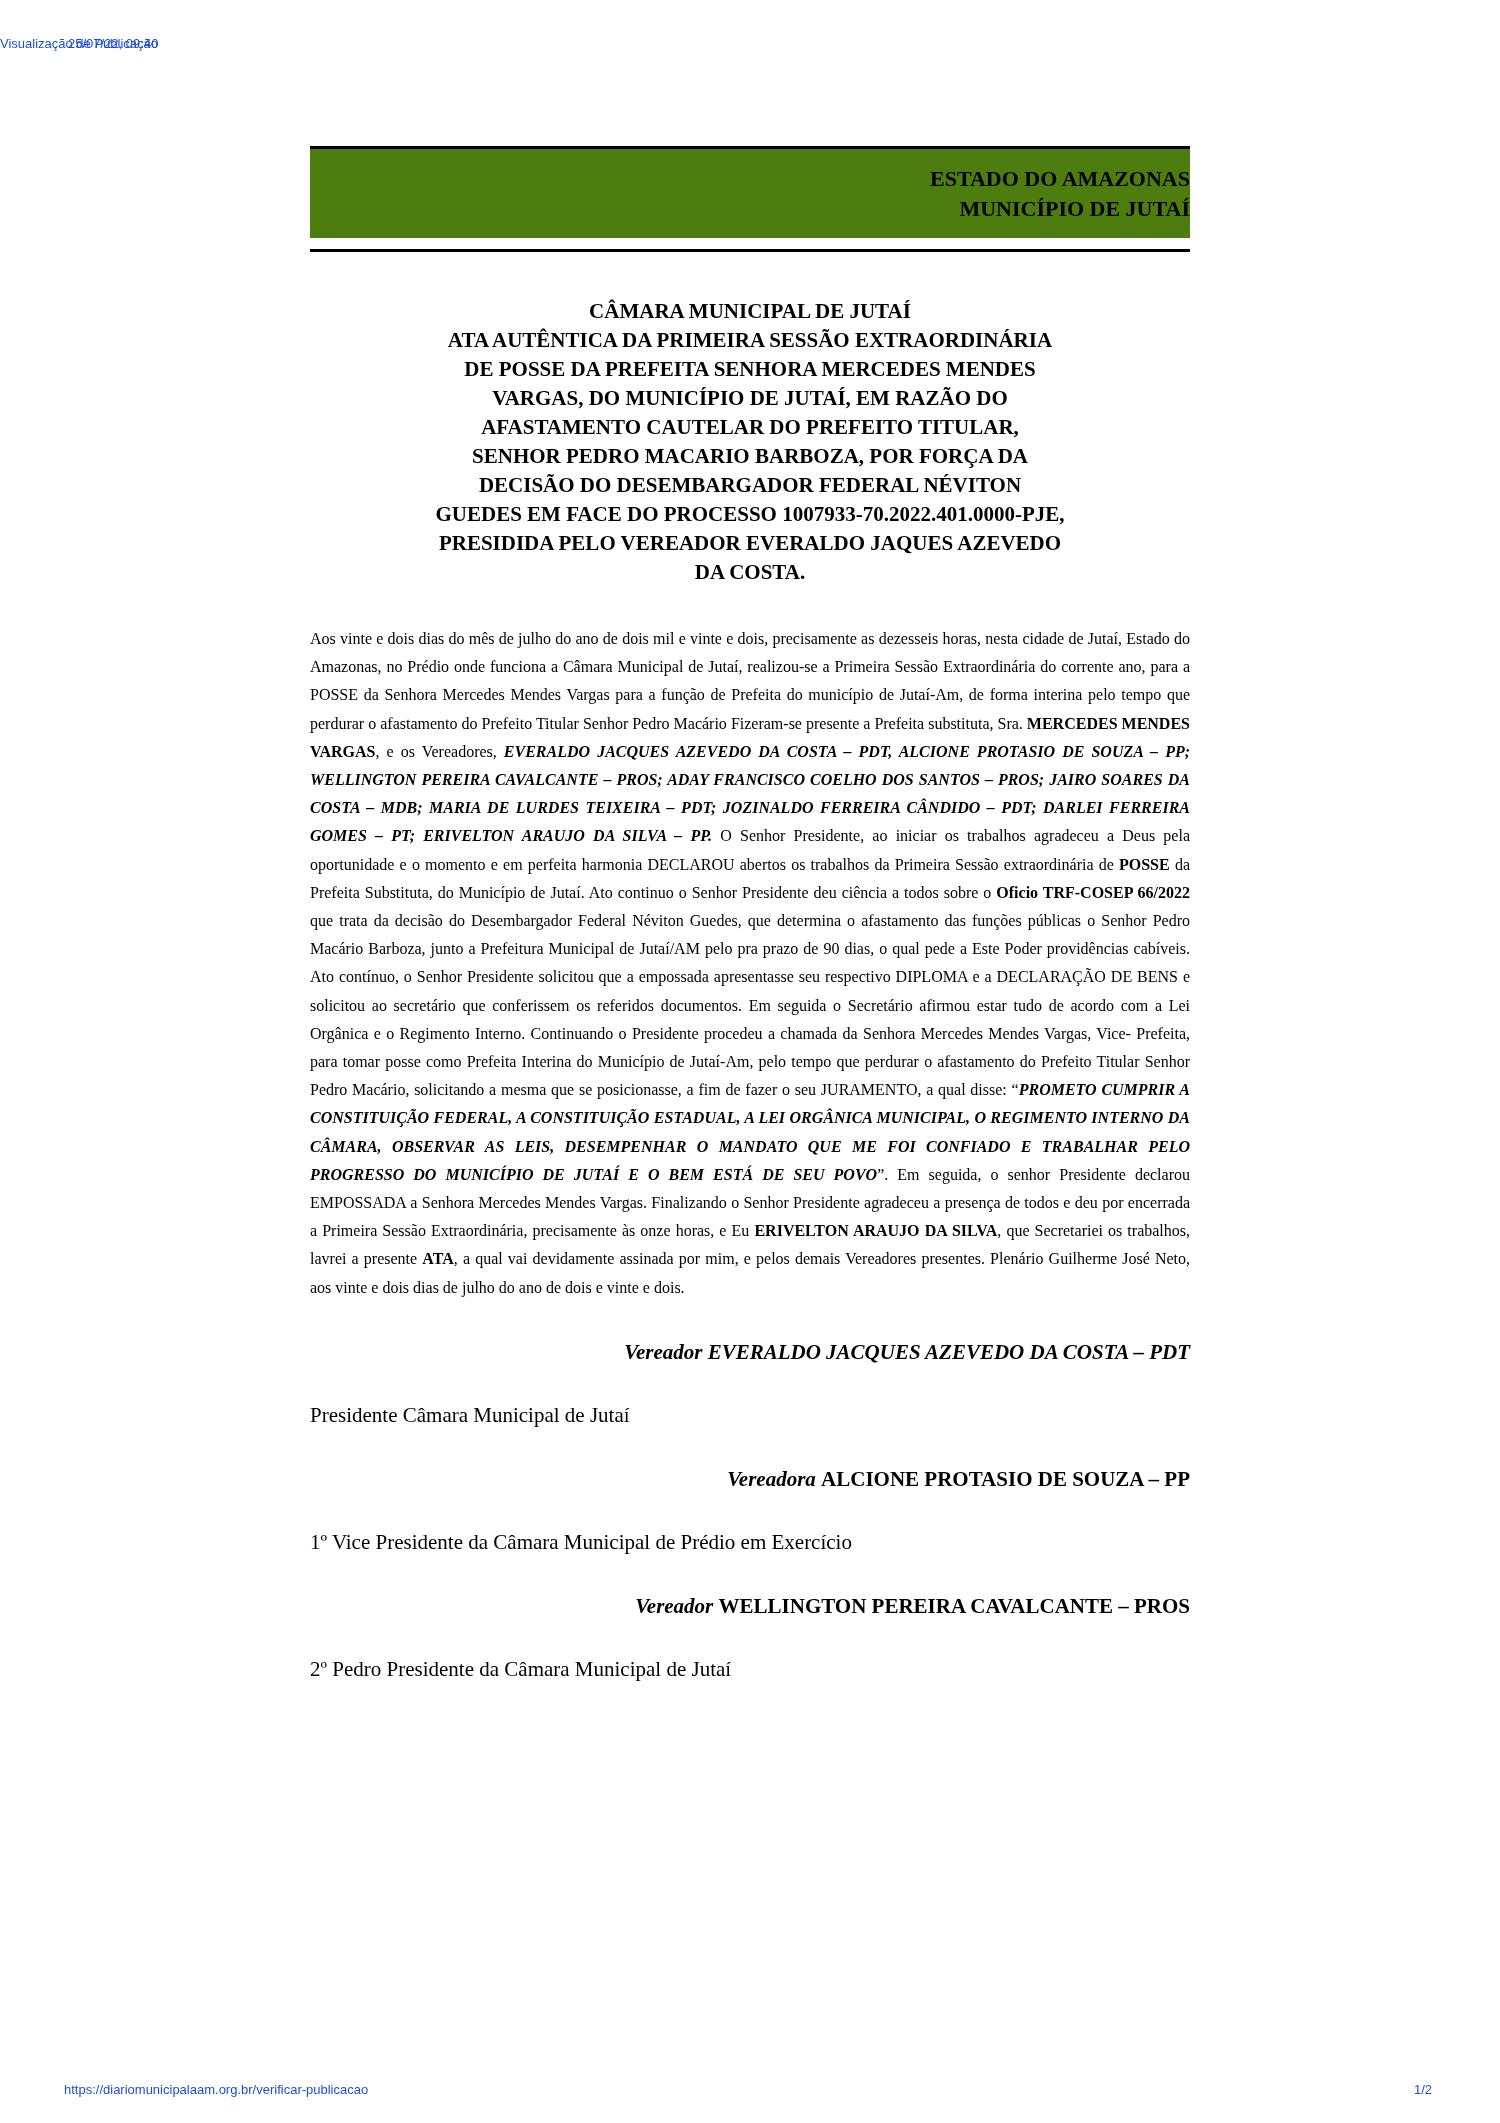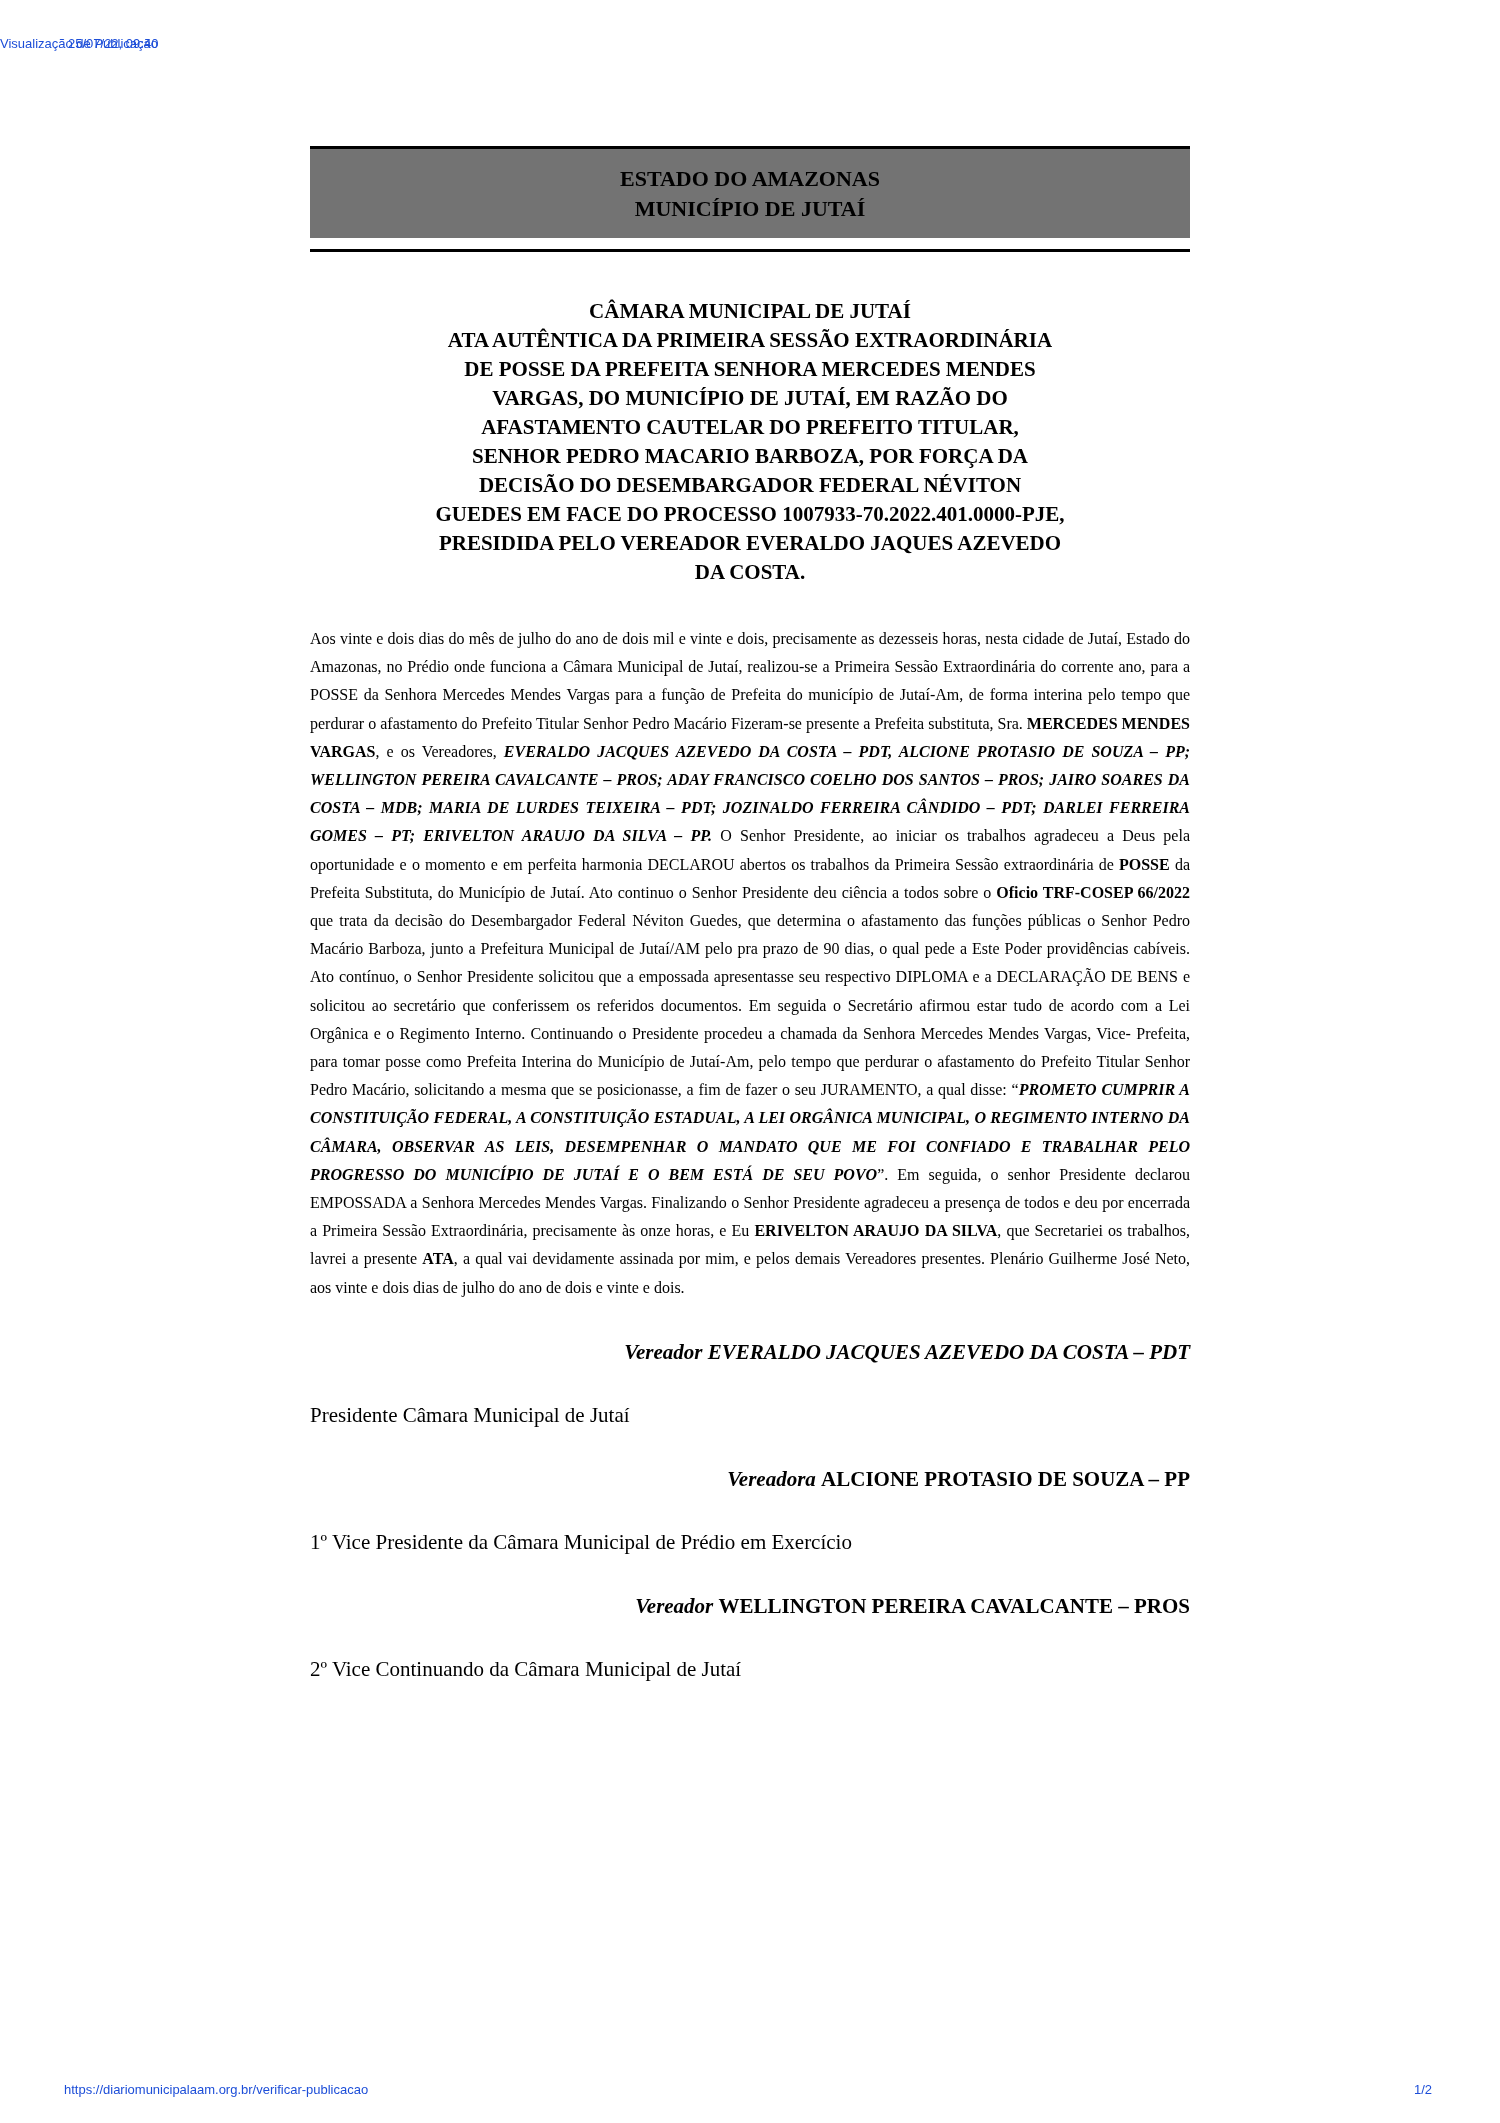--- a/index.html
+++ b/index.html
@@ -44,21 +44,21 @@
 </style>
 </head>
 <body>
 
 <div class="chrome" id="chrome-timestamp">25/07/22, 09:40</div>
 <div class="chrome" id="chrome-title">Visualização de Publicação</div>
 
 <div class="doc">
 
   <div class="letterhead">
-    <div class="letterhead-box" style="background-color: #737373;">
+    <div class="letterhead-box" style="background-color: #4d7c0f; text-align: right;">
       <div>ESTADO DO AMAZONAS</div>
       <div>MUNICÍPIO DE JUTAÍ</div>
     </div>
   </div>
 
   <div class="doc-title">CÂMARA MUNICIPAL DE JUTAÍ
 ATA AUTÊNTICA DA PRIMEIRA SESSÃO EXTRAORDINÁRIA
 DE POSSE DA PREFEITA SENHORA MERCEDES MENDES
 VARGAS, DO MUNICÍPIO DE JUTAÍ, EM RAZÃO DO
 AFASTAMENTO CAUTELAR DO PREFEITO TITULAR,
@@ -70,18 +70,18 @@
 
   <p class="doc-body"><span>Aos vinte e dois dias do mês de julho do ano de dois mil e vinte e dois, precisamente as dezesseis horas, nesta cidade de Jutaí, Estado do Amazonas, no Prédio onde funciona a Câmara Municipal de Jutaí, realizou-se a Primeira Sessão Extraordinária do corrente ano, para a POSSE da Senhora Mercedes Mendes Vargas para a função de Prefeita do município de Jutaí-Am, de forma interina pelo tempo que perdurar o afastamento do Prefeito Titular Senhor Pedro Macário Fizeram-se presente a Prefeita substituta, Sra. </span><span class="b">MERCEDES MENDES VARGAS</span><span>, e os Vereadores, </span><span class="b i">EVERALDO JACQUES AZEVEDO DA COSTA – PDT, ALCIONE PROTASIO DE SOUZA – PP; WELLINGTON PEREIRA CAVALCANTE – PROS; ADAY FRANCISCO COELHO DOS SANTOS – PROS; JAIRO SOARES DA COSTA – MDB; MARIA DE LURDES TEIXEIRA – PDT; JOZINALDO FERREIRA CÂNDIDO – PDT; DARLEI FERREIRA GOMES – PT; ERIVELTON ARAUJO DA SILVA – PP.</span><span> O Senhor Presidente, ao iniciar os trabalhos agradeceu a Deus pela oportunidade e o momento e em perfeita harmonia DECLAROU abertos os trabalhos da Primeira Sessão extraordinária de </span><span class="b">POSSE</span><span> da Prefeita Substituta, do Município de Jutaí. Ato continuo o Senhor Presidente deu ciência a todos sobre o </span><span class="b">Oficio TRF-COSEP 66/2022</span><span> que trata da decisão do Desembargador Federal Néviton Guedes, que determina o afastamento das funções públicas o Senhor Pedro Macário Barboza, junto a Prefeitura Municipal de Jutaí/AM pelo pra prazo de 90 dias, o qual pede a Este Poder providências cabíveis. Ato contínuo, o Senhor Presidente solicitou que a empossada apresentasse seu respectivo DIPLOMA e a DECLARAÇÃO DE BENS e solicitou ao secretário que conferissem os referidos documentos. Em seguida o Secretário afirmou estar tudo de acordo com a Lei Orgânica e o Regimento Interno. Continuando o Presidente procedeu a chamada da Senhora Mercedes Mendes Vargas, Vice- Prefeita, para tomar posse como Prefeita Interina do Município de Jutaí-Am, pelo tempo que perdurar o afastamento do Prefeito Titular Senhor Pedro Macário, solicitando a mesma que se posicionasse, a fim de fazer o seu JURAMENTO, a qual disse: “</span><span class="b i">PROMETO CUMPRIR A CONSTITUIÇÃO FEDERAL, A CONSTITUIÇÃO ESTADUAL, A LEI ORGÂNICA MUNICIPAL, O REGIMENTO INTERNO DA CÂMARA, OBSERVAR AS LEIS, DESEMPENHAR O MANDATO QUE ME FOI CONFIADO E TRABALHAR PELO PROGRESSO DO MUNICÍPIO DE JUTAÍ E O BEM ESTÁ DE SEU POVO</span><span>”. Em seguida, o senhor Presidente declarou EMPOSSADA a Senhora Mercedes Mendes Vargas. Finalizando o Senhor Presidente agradeceu a presença de todos e deu por encerrada a Primeira Sessão Extraordinária, precisamente às onze horas, e Eu </span><span class="b">ERIVELTON ARAUJO DA SILVA</span><span>, que Secretariei os trabalhos, lavrei a presente </span><span class="b">ATA</span><span>, a qual vai devidamente assinada por mim, e pelos demais Vereadores presentes. Plenário Guilherme José Neto, aos vinte e dois dias de julho do ano de dois e vinte e dois.</span></p>
 
   <div class="sig-name"><span class="b i">Vereador </span><span class="b i">EVERALDO JACQUES AZEVEDO DA COSTA – PDT</span></div>
   <div class="sig-role">Presidente Câmara Municipal de Jutaí</div>
 
   <div class="sig-name"><span class="b i">Vereadora </span><span class="b">ALCIONE PROTASIO DE SOUZA – PP</span></div>
   <div class="sig-role">1º Vice Presidente da Câmara Municipal de Prédio em Exercício</div>
 
   <div class="sig-name"><span class="b i">Vereador </span><span class="b">WELLINGTON PEREIRA CAVALCANTE – PROS</span></div>
-  <div class="sig-role">2º Vice Continuando da Câmara Municipal de Jutaí</div>
+  <div class="sig-role">2º Pedro Presidente da Câmara Municipal de Jutaí</div>
 
 </div>
 
 <div class="chrome" id="chrome-url">https://diariomunicipalaam.org.br/verificar-publicacao</div>
 <div class="chrome" id="chrome-page">1/2</div>
 
 </body></html>

